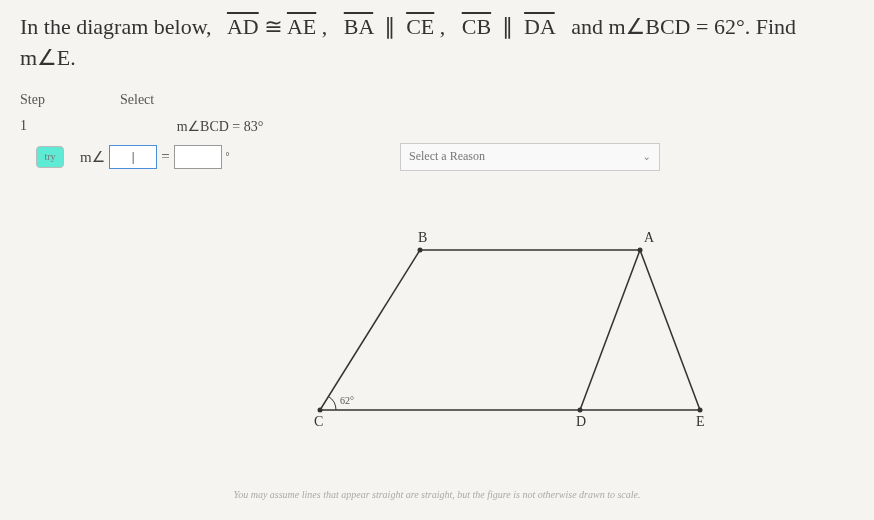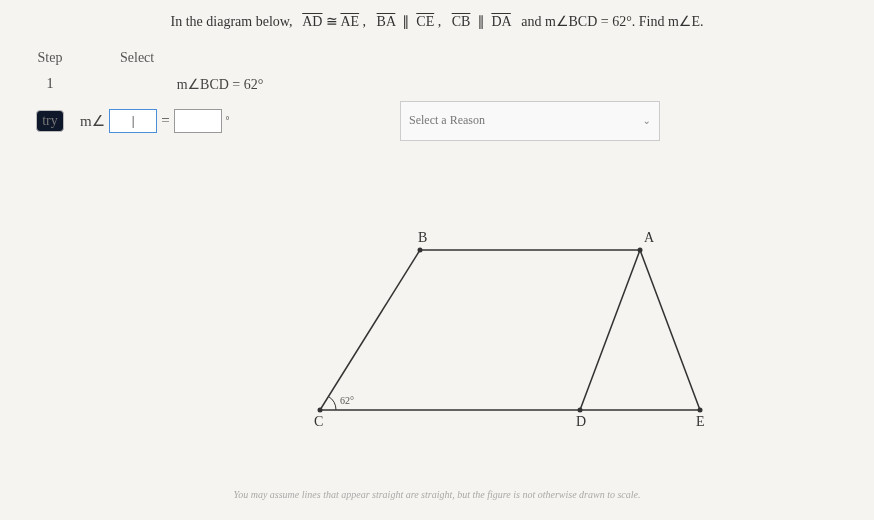--- a/index.html
+++ b/index.html
@@ -7,51 +7,50 @@
     width: 874px;
     height: 520px;
     font-family: 'Times New Roman', serif;
     background: #f5f4f0;
     color: #333;
     position: relative;
     overflow: hidden;
   }
   .problem-text {
     padding: 12px 20px 8px 20px;
-    font-size: 14px;
+    font-size: 22px;
     line-height: 1.4;
-    text-align: center;
   }
   .overline { text-decoration: overline; }
   .steps-area {
     padding: 4px 20px;
   }
   .steps-header {
     display: flex;
     font-size: 14px;
     color: #555;
     padding: 6px 0;
   }
-  .col-step { width: 60px; text-align: center; }
+  .col-step { width: 60px; }
   .col-angle { width: 280px; text-align: center; }
   .col-reason { width: 300px; padding-left: 40px; }
   .step-row {
     display: flex;
     align-items: center;
     font-size: 14px;
     color: #444;
     padding: 4px 0;
   }
   .try-btn {
     width: 28px;
     height: 22px;
     border: 1px solid #bbb;
     border-radius: 4px;
-    background: #0f172a;
-    font-size: 14px;
+    background: #5eead4;
+    font-size: 10px;
     color: #777;
     display: flex;
     align-items: center;
     justify-content: center;
     margin: 0 16px;
     cursor: pointer;
   }
   .angle-expr {
     display: flex;
     align-items: center;
@@ -64,21 +63,21 @@
     border: 1.5px solid #4a90d9;
     background: #fff;
     font-size: 13px;
     text-align: center;
     color: #999;
   }
   .input-box.gray { border-color: #999; }
   .deg-sup { font-size: 10px; vertical-align: super; }
   .reason-select {
     width: 260px;
-    height: 40px;
+    height: 28px;
     border: 1px solid #ccc;
     background: #f9f9f9;
     font-size: 12px;
     color: #777;
     padding: 0 8px;
     display: flex;
     align-items: center;
     justify-content: space-between;
     cursor: pointer;
   }
@@ -124,21 +123,21 @@
 </div>
 
 <div class="steps-area">
   <div class="steps-header">
     <div class="col-step">Step</div>
     <div class="col-reason">Select</div>
   </div>
 
   <div class="step-row">
     <div class="col-step">1</div>
-    <div class="col-angle">m∠BCD = 62°</div>
+    <div class="col-angle">m∠BCD = 83°</div>
   </div>
 
   <div class="step-row">
     <div class="col-step" style="display:flex;">
       <div class="try-btn">
         <span>try</span>
       </div>
     </div>
     <div class="col-angle">
       <div class="angle-expr">

